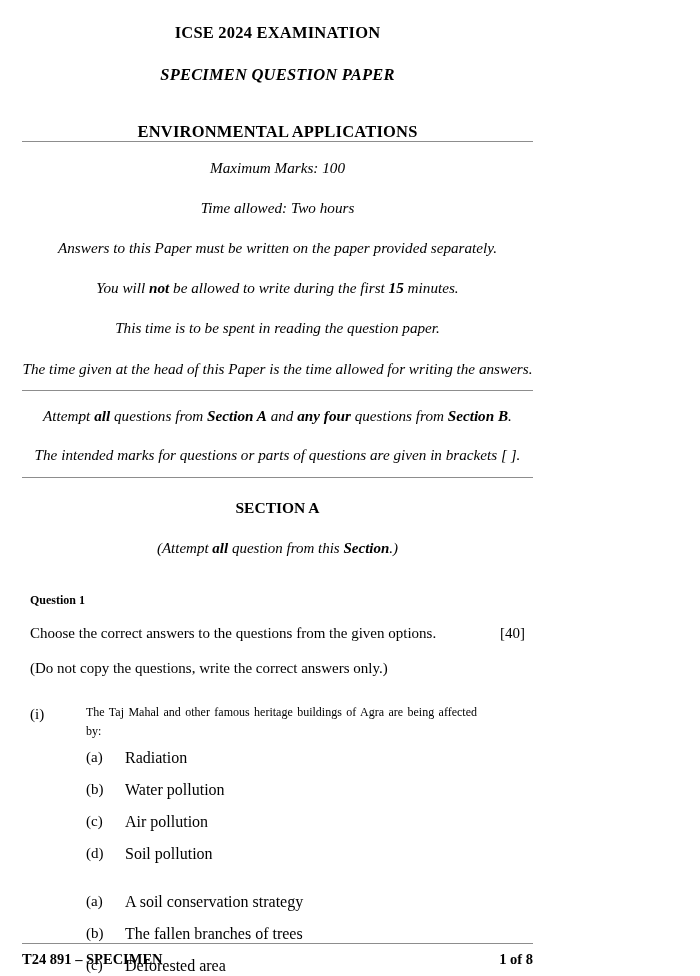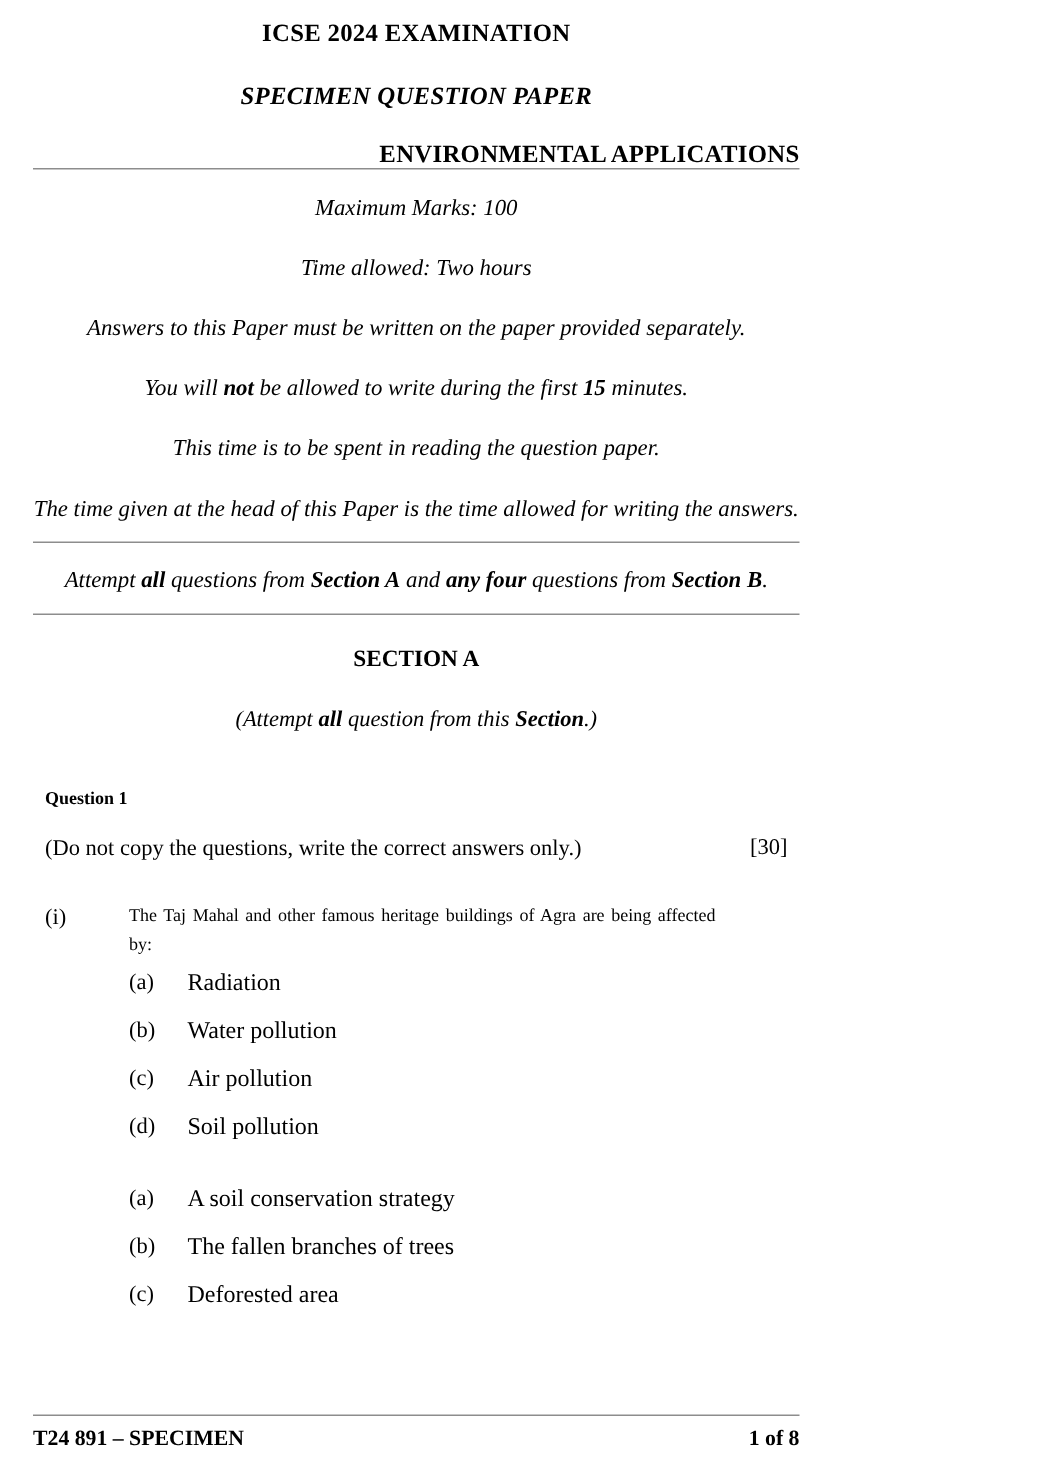--- a/index.html
+++ b/index.html
@@ -13,37 +13,37 @@
     position: relative;
     font-family: "Liberation Serif", "DejaVu Serif", serif;
     color: #000000;
     overflow: hidden;
   }
   .page {
     position: relative;
     width: 555px;
     height: 976px;
     box-sizing: border-box;
-    padding: 0 22px;
+    padding: 11px 22px;
   }
 
   
   .titles {
     padding-top: 8px;
   }
   .title-line {
     text-align: center;
     font-weight: bold;
     font-size: 16.5px;
     letter-spacing: 0.2px;
     line-height: 1.0;
   }
   .title-line.t1 { margin-top: 6px; }
   .title-line.t2 { margin-top: 25px; font-style: italic; }
-  .title-line.t3 { margin-top: 23px; text-align: right; }
+  .title-line.t3 { margin-top: 41px; }
 
   
   .rule {
     height: 0;
     border: 0;
     border-top: 1.6px solid #8d8d8d;
     margin: 0;
     width: 100%;
   }
   .rule-wrap { padding: 0 0px; }
@@ -199,32 +199,34 @@
     <div class="instr">This time is to be spent in reading the question paper.</div>
     <div class="instr">The time given at the head of this Paper is the time allowed for writing the answers.</div>
   </div>
 
   <div class="rule-wrap">
       <div class="rule"></div>
     </div>
 
   <div class="blk2">
     <div class="instr"><span>Attempt </span><b>all</b><span> questions from </span><b>Section A</b><span> and </span><b>any four</b><span> questions from </span><b>Section B</b><span>.</span></div>
+    <div class="instr">The intended marks for questions or parts of questions are given in brackets [ ].</div>
   </div>
 
   <div class="rule-wrap">
       <div class="rule"></div>
     </div>
 
   <div class="section-head">SECTION A</div>
   <div class="section-sub"><span>(Attempt </span><b>all</b><span> question from this </span><b>Section</b><span>.)</span></div>
 
   <div class="q-title">Question 1</div>
   <div class="q-lead">
-    <span class="marks">[30]</span>
+    <span>Choose the correct answers to the questions from the given options.</span>
+    <span class="marks">[40]</span>
   </div>
   <div class="q-sub">(Do not copy the questions, write the correct answers only.)</div>
 
   <div class="mcq">
     <div class="mcq-row">
       <div class="mcq-num">(i)</div>
       <div class="mcq-stem">
         <span class="stemline1">The Taj Mahal and other famous heritage buildings of Agra are being affected</span>
         <span class="stemline2">by:</span>
       </div>

